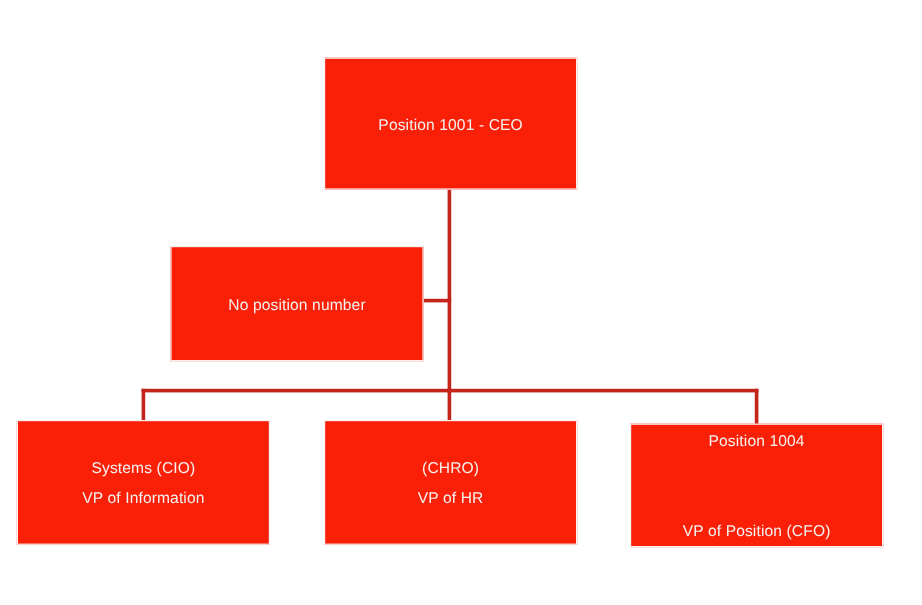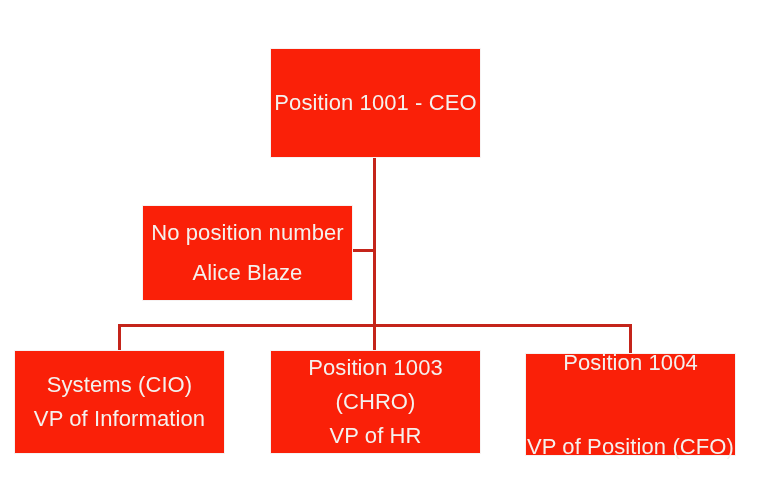--- a/index.html
+++ b/index.html
@@ -39,21 +39,21 @@
     display: flex;
     flex-direction: column;
     align-items: center;
     justify-content: center;
     color: #f4f1ee;
     text-align: center;
     line-height: 1.0;
   }
   .node .line-text {
     display: block;
-    font-size: 22px;
+    font-size: 13px;
     letter-spacing: 0.1px;
     padding: 4px 6px;
     white-space: nowrap;
   }
   .node.two-line .line-text { padding: 9px 6px; }
   .node.three-line .line-text { padding: 6px 6px; }
 </style>
 </head>
 <body>
 
@@ -73,30 +73,28 @@
 
     <div class="line" style="left:629px; top:324px; width:3px; height:30px;"></div>
   </div>
 
   <div class="node" style="left:270px; top:48px; width:211px; height:110px;">
     <span class="line-text">Position 1001 - CEO</span>
   </div>
 
   <div class="node two-line" style="left:142px; top:205px; width:211px; height:96px;text-align:center;">
     <span class="line-text">No position number</span>
-    <span class="line-text">Alice Blaze</span>
   </div>
 
   <div class="node three-line" style="left:14px; top:350px; width:211px; height:104px;">
     <span class="line-text">Systems (CIO)</span>
     <span class="line-text">VP of Information</span>
   </div>
 
   <div class="node three-line" style="left:270px; top:350px; width:211px; height:104px;">
-    <span class="line-text">Position 1003</span>
     <span class="line-text">(CHRO)</span>
     <span class="line-text">VP of HR</span>
   </div>
 
   <div class="node two-line" style="left:525px; top:353px; width:211px; height:103px;gap:44px;">
     <span class="line-text">Position 1004</span>
     <span class="line-text">VP of Position (CFO)</span>
   </div>
 
 </div>

